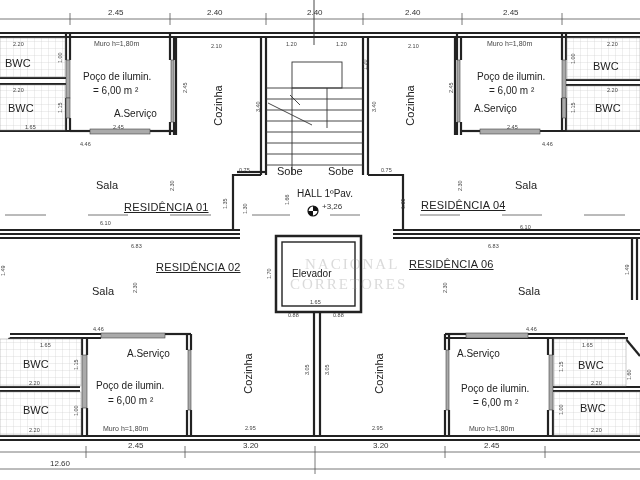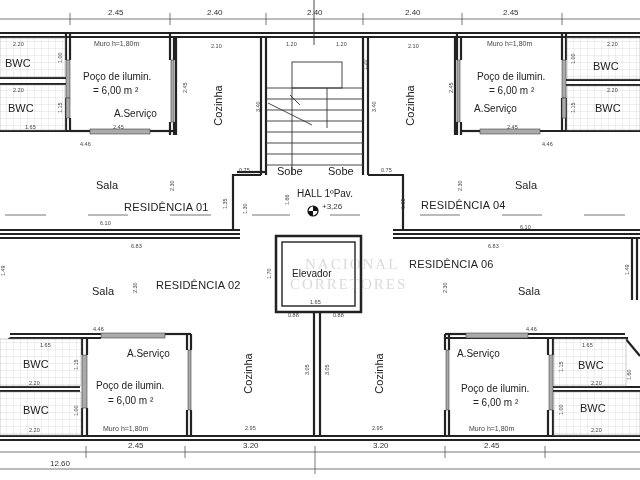--- a/index.html
+++ b/index.html
@@ -1,20 +1,20 @@
 <!DOCTYPE html>
 <html><head>
   <meta charset="utf-8">
   <style>
     html, body { margin:0; padding:0; background:#ffffff; }
     body { width:640px; height:480px; overflow:hidden; position:relative; font-family:"Liberation Sans", sans-serif; color:#222; }
     #plan { position:absolute; left:0; top:0; width:640px; height:480px; }
     .lbl { position:absolute; white-space:nowrap; font-family:"Liberation Sans", sans-serif; color:#222; line-height:1; }
     .room { font-size:11px; }
-    .res { font-size:11px; letter-spacing:0.2px; }
+    .res { font-size:11px; letter-spacing:0.2px;text-decoration:underline; }
     .dim { font-size:8px; color:#333; }
     .tiny { font-size:5.5px; color:#444; }
     .vert { transform:rotate(-90deg); transform-origin:center center; }
     .wm { position:absolute; font-family:"Liberation Serif", serif; color:rgba(150,150,150,0.35); font-size:15px; letter-spacing:2px; white-space:nowrap; }
   </style>
 </head>
 <body>
 
 <svg id="plan" viewBox="0 0 640 480" xmlns="http://www.w3.org/2000/svg">
   <defs>
@@ -213,21 +213,21 @@
 
 <div class="lbl dim" style="left:128px;top:442px;">2.45</div>
 <div class="lbl dim" style="left:243px;top:442px;">3.20</div>
 <div class="lbl dim" style="left:373px;top:442px;">3.20</div>
 <div class="lbl dim" style="left:484px;top:442px;">2.45</div>
 <div class="lbl dim" style="left:50px;top:460px;">12.60</div>
 <div class="lbl dim" style="left:552px;top:460px;margin-top:45px;">11.95</div>
 
 <div class="lbl res" style="left:124px;top:202px;">RESIDÊNCIA 01</div>
 <div class="lbl res" style="left:421px;top:200px;">RESIDÊNCIA 04</div>
-<div class="lbl res" style="left:156px;top:280px;">RESIDÊNCIA 02</div>
+<div class="lbl res" style="left:156px;top:262px;">RESIDÊNCIA 02</div>
 <div class="lbl res" style="left:409px;top:259px;">RESIDÊNCIA 06</div>
 
 <div class="lbl room" style="left:96px;top:180px;">Sala</div>
 <div class="lbl room" style="left:515px;top:180px;">Sala</div>
 <div class="lbl room" style="left:92px;top:286px;">Sala</div>
 <div class="lbl room" style="left:518px;top:286px;">Sala</div>
 
 <div class="lbl room vert" style="left:198px;top:100px;">Cozinha</div>
 <div class="lbl room vert" style="left:390px;top:100px;">Cozinha</div>
 <div class="lbl room vert" style="left:228px;top:368px;">Cozinha</div>

